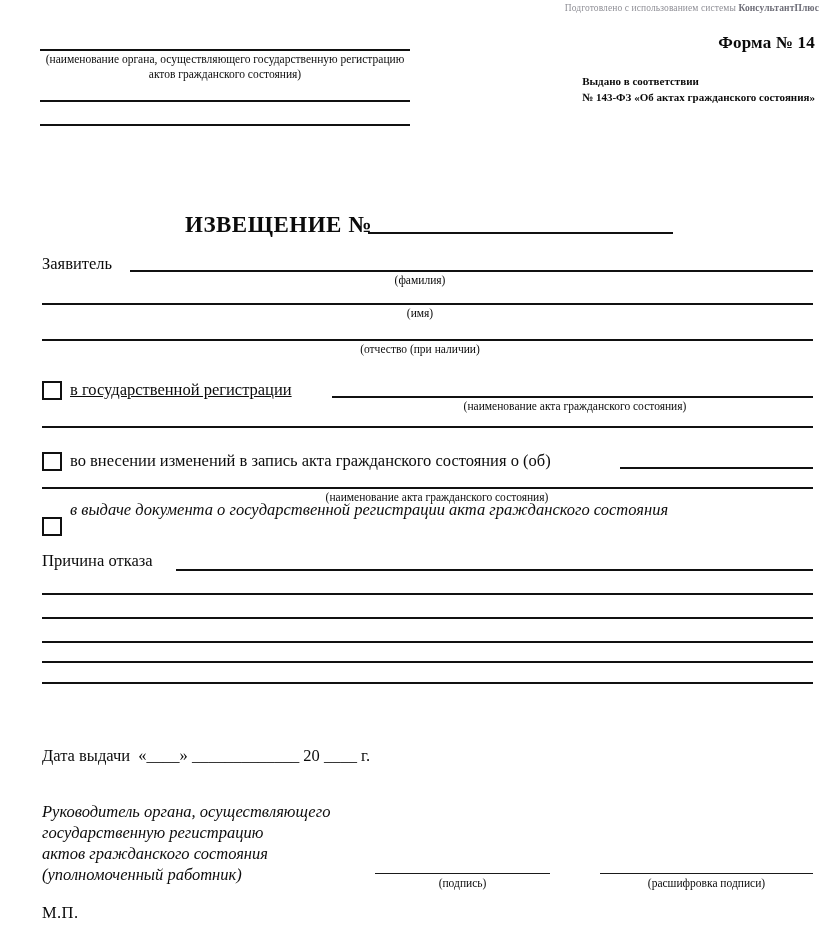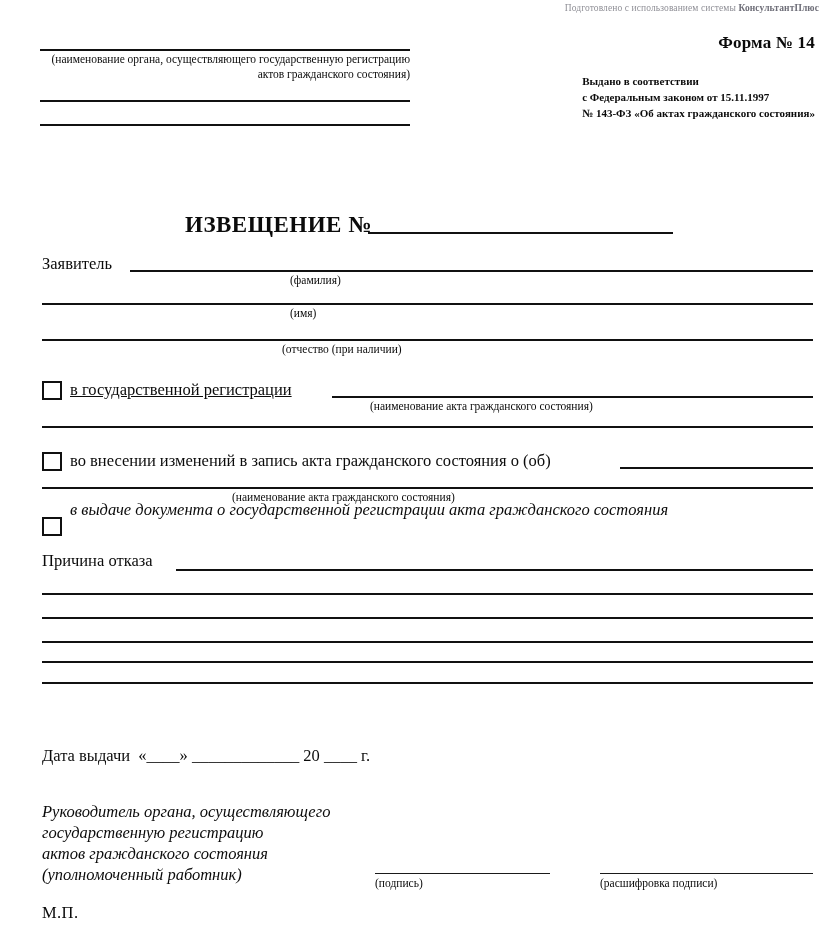--- a/index.html
+++ b/index.html
@@ -70,21 +70,21 @@
     font-weight: 700;
     line-height: 1.45;
     white-space: nowrap;
   }
 
   .org-caption {
     position: absolute;
     left: 40px;
     top: 52px;
     width: 370px;
-    text-align: right;
+    text-align: center;
     font-size: 11.5px;
     line-height: 1.28;
   }
 
   
   .doc-title {
     position: absolute;
     left: 185px;
     top: 212px;
     font-size: 23px;
@@ -102,20 +102,21 @@
   }
   .lbl-multi {
     position: absolute;
     font-size: 16.5px;
     line-height: 1.28;
     white-space: pre-line;
   }
   .cap-c {
     position: absolute;
     font-size: 11.5px;
+    text-align: center;
     line-height: 1.2;
     white-space: nowrap;
   }
 
   
   .checkbox {
     position: absolute;
     width: 20px;
     height: 19px;
     border: 2px solid #101010;
@@ -141,36 +142,35 @@
 
   <div class="form-no">Форма № 14</div>
 
   <div class="rule" style="left:40px; top:49px; width:370px;"></div>
   <div class="org-caption">(наименование органа, осуществляющего государственную регистрацию актов гражданского состояния)</div>
   <div class="rule" style="left:40px; top:100px; width:370px;"></div>
   <div class="rule" style="left:40px; top:124px; width:370px;"></div>
 
   <div class="issued-block">
     <div>Выдано в соответствии</div>
-    <div>с Федеральным законом от 15.11.1997</div>
     <div>№ 143-ФЗ «Об актах гражданского состояния»</div>
   </div>
 
   <div class="doc-title">ИЗВЕЩЕНИЕ №</div>
   <div class="rule" style="left:368px; top:232px; width:305px;"></div>
 
   <div class="lbl" style="left:42px; top:254px;">Заявитель</div>
   <div class="rule" style="left:130px; top:270px; width:683px;"></div>
   <div class="cap-c" style="left:290px; top:274px; width:260px;">(фамилия)</div>
 
   <div class="rule" style="left:42px; top:303px; width:771px;"></div>
   <div class="cap-c" style="left:290px; top:307px; width:260px;">(имя)</div>
 
   <div class="rule" style="left:42px; top:339px; width:771px;"></div>
-  <div class="cap-c" style="left:282px; top:343px; width:260px;">(отчество (при наличии)</div>
+  <div class="cap-c" style="left:290px; top:343px; width:260px;">(отчество (при наличии)</div>
 
 
   <div class="checkbox" style="left:42px; top:381px;"></div>
   <div class="lbl" style="left:70px; top:380px;text-decoration:underline;">в государственной регистрации</div>
   <div class="rule" style="left:332px; top:396px; width:481px;"></div>
   <div class="cap-c" style="left:370px; top:400px; width:410px;">(наименование акта гражданского состояния)</div>
   <div class="rule" style="left:42px; top:426px; width:771px;"></div>
 
   <div class="checkbox" style="left:42px; top:452px;"></div>
   <div class="lbl" style="left:70px; top:451px;">во внесении изменений в запись акта гражданского состояния о (об)</div>

